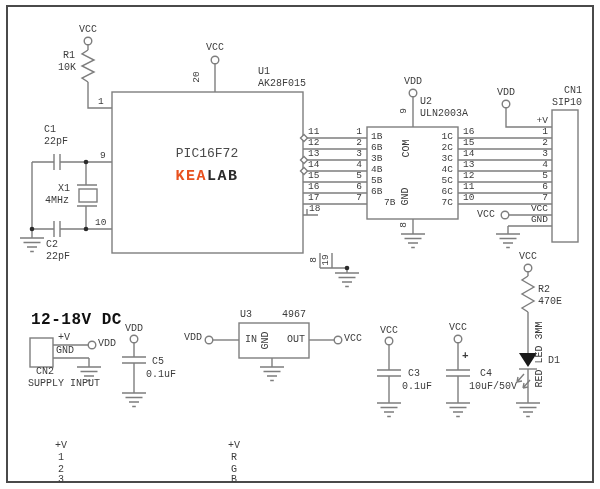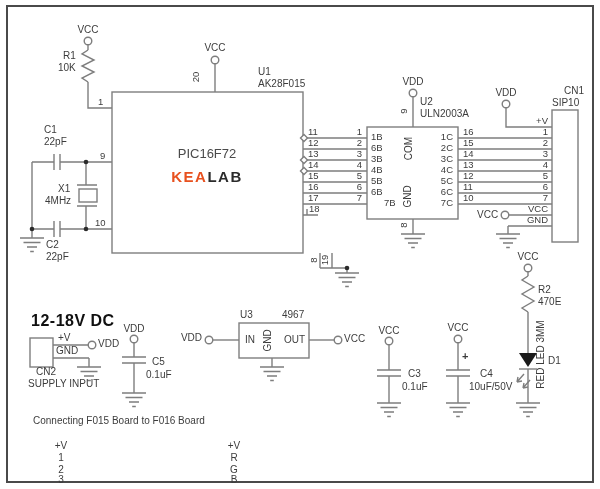--- a/index.html
+++ b/index.html
@@ -1,17 +1,17 @@
 <!DOCTYPE html>
 <html><head>
 <meta charset="utf-8">
 <style>
   html,body{margin:0;padding:0;background:#ffffff;}
   #stage{position:relative;width:600px;height:489px;background:#ffffff;overflow:hidden;
-         font-family:Liberation Sans, sans-serif;}
+         font-family:Liberation Mono, monospace;}
   #wires{position:absolute;left:0;top:0;}
   .t{position:absolute;font-size:10px;line-height:11px;color:#3c3c3c;white-space:nowrap;}
   .sm{font-size:9.5px;line-height:10px;}
   .cx{transform:translateX(-50%);}
   .rot{transform:rotate(-90deg);transform-origin:center;}
   .ra{text-align:right;}
   .big{font-size:13px;color:#4a4a4a;}
   .supply{font-size:16px;font-weight:bold;color:#101010;letter-spacing:0.5px;}
   .logo{font-size:15px;font-weight:800;letter-spacing:1.5px;text-align:right;}
   .logo .kea{color:#e8511f;}
@@ -249,21 +249,20 @@
   <div class="t" style="left:58px;top:332px">+V</div>
   <div class="t" style="left:56px;top:345px">GND</div>
   <div class="t" style="left:98px;top:338px">VDD</div>
   <div class="t" style="left:36px;top:366px">CN2</div>
   <div class="t" style="left:28px;top:378px">SUPPLY INPUT</div>
 
   <div class="t cx" style="left:134px;top:323px">VDD</div>
   <div class="t" style="left:152px;top:356px">C5</div>
   <div class="t" style="left:146px;top:369px">0.1uF</div>
 
-  <div class="t" style="left:33px;top:415px">Connecting F015 Board to F016 Board</div>
   <div class="t cx" style="left:61px;top:440px">+V</div>
   <div class="t cx" style="left:61px;top:452px">1</div>
   <div class="t cx" style="left:61px;top:464px">2</div>
   <div class="t cx" style="left:61px;top:474px">3</div>
   <div class="t cx" style="left:234px;top:440px">+V</div>
   <div class="t cx" style="left:234px;top:452px">R</div>
   <div class="t cx" style="left:234px;top:464px">G</div>
   <div class="t cx" style="left:234px;top:474px">B</div>
 
 </div>

